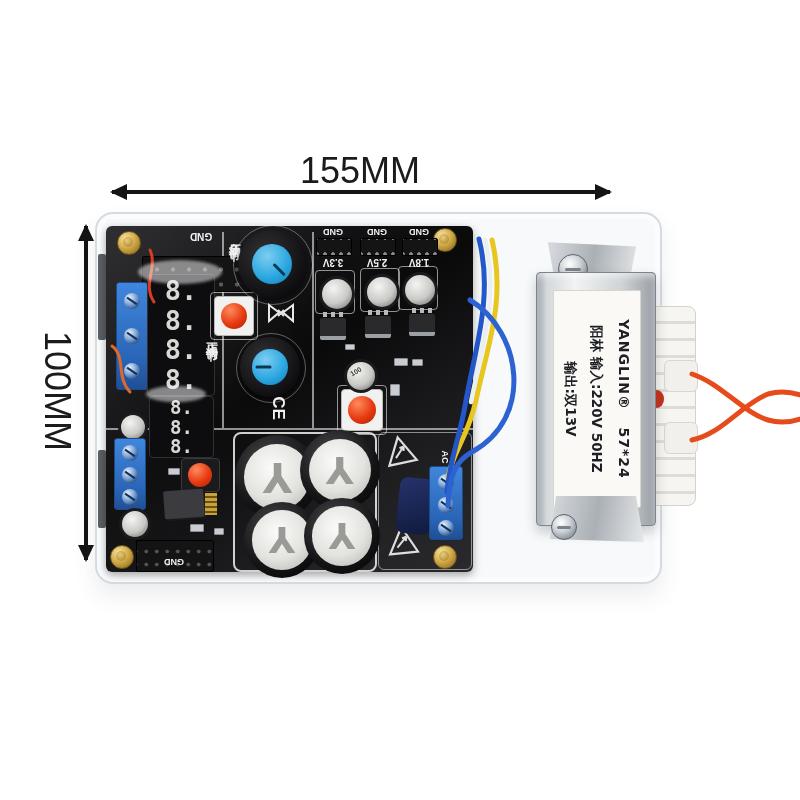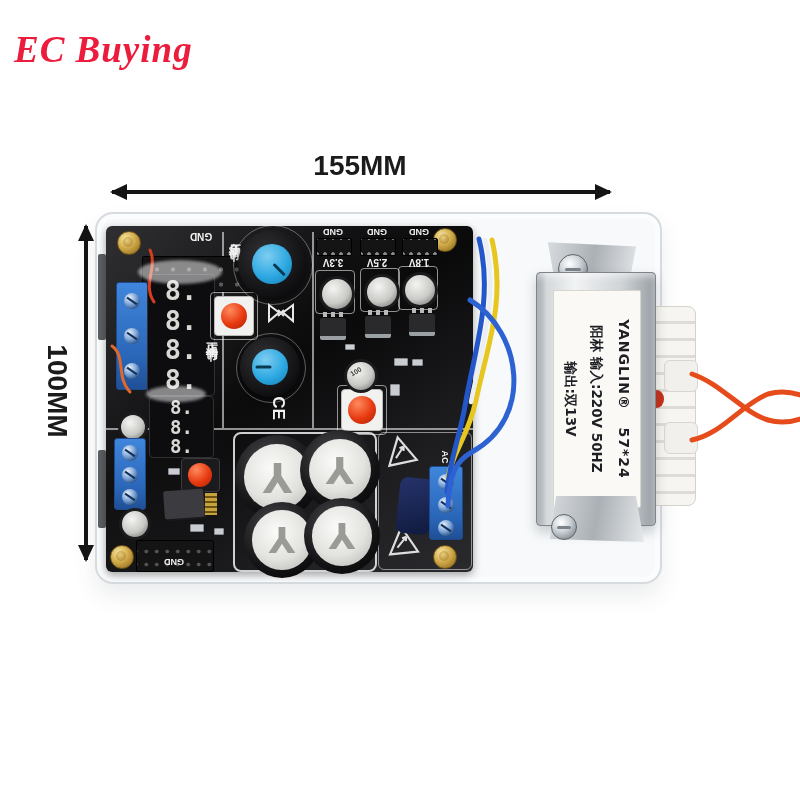--- a/index.html
+++ b/index.html
@@ -5,21 +5,21 @@
   html,body{margin:0;padding:0;background:#fff;}
   .canvas{position:relative;width:800px;height:800px;background:#ffffff;overflow:hidden;
           font-family:"Liberation Sans",sans-serif;}
   .abs{position:absolute;}
 
   
   .watermark{left:14px;top:28px;font-family:"Liberation Serif",serif;font-style:italic;
              font-weight:bold;font-size:37px;color:#ec1c3c;letter-spacing:1px;}
 
   
-  .dimlabel{font-weight:bold;color:#1b1b1b;font-size:28px;}
+  .dimlabel{font-weight:normal;color:#1b1b1b;font-size:36px;}
   .dim-w-label{left:240px;top:150px;width:240px;text-align:center;}
   .arrow-h{left:112px;top:190px;width:498px;height:4px;background:#141414;}
   .arrow-h::before,.arrow-h::after{content:"";position:absolute;top:-6px;width:0;height:0;
     border-top:8px solid transparent;border-bottom:8px solid transparent;}
   .arrow-h::before{left:-2px;border-right:17px solid #141414;}
   .arrow-h::after{right:-2px;border-left:17px solid #141414;}
   .arrow-v{left:84px;top:226px;width:4px;height:334px;background:#141414;}
   .arrow-v::before,.arrow-v::after{content:"";position:absolute;left:-6px;width:0;height:0;
     border-left:8px solid transparent;border-right:8px solid transparent;}
   .arrow-v::before{top:-2px;border-bottom:17px solid #141414;}
@@ -126,21 +126,20 @@
   .stub{background:#f1f0ec;border:1px solid #d8d6cf;border-radius:6px;}
 
   .glue{background:rgba(255,255,255,0.5);border-radius:50%;filter:blur(1.5px);}
   svg.wires{pointer-events:none;}
 </style>
 </head>
 <body>
 
 <div class="canvas">
 
-  <div class="abs watermark">EC Buying</div>
   <div class="abs dimlabel dim-w-label">155MM</div>
   <div class="abs arrow-h"></div>
   <div class="abs arrow-v"></div>
   <div class="rot90box dimlabel dim-h-label">
     <div class="inner">100MM</div>
   </div>
 
   <div class="abs case"></div>
   <div class="abs sliver" style="left:98px;top:254px;width:8px;height:86px;"></div>
   <div class="abs sliver" style="left:98px;top:450px;width:8px;height:78px;"></div>

